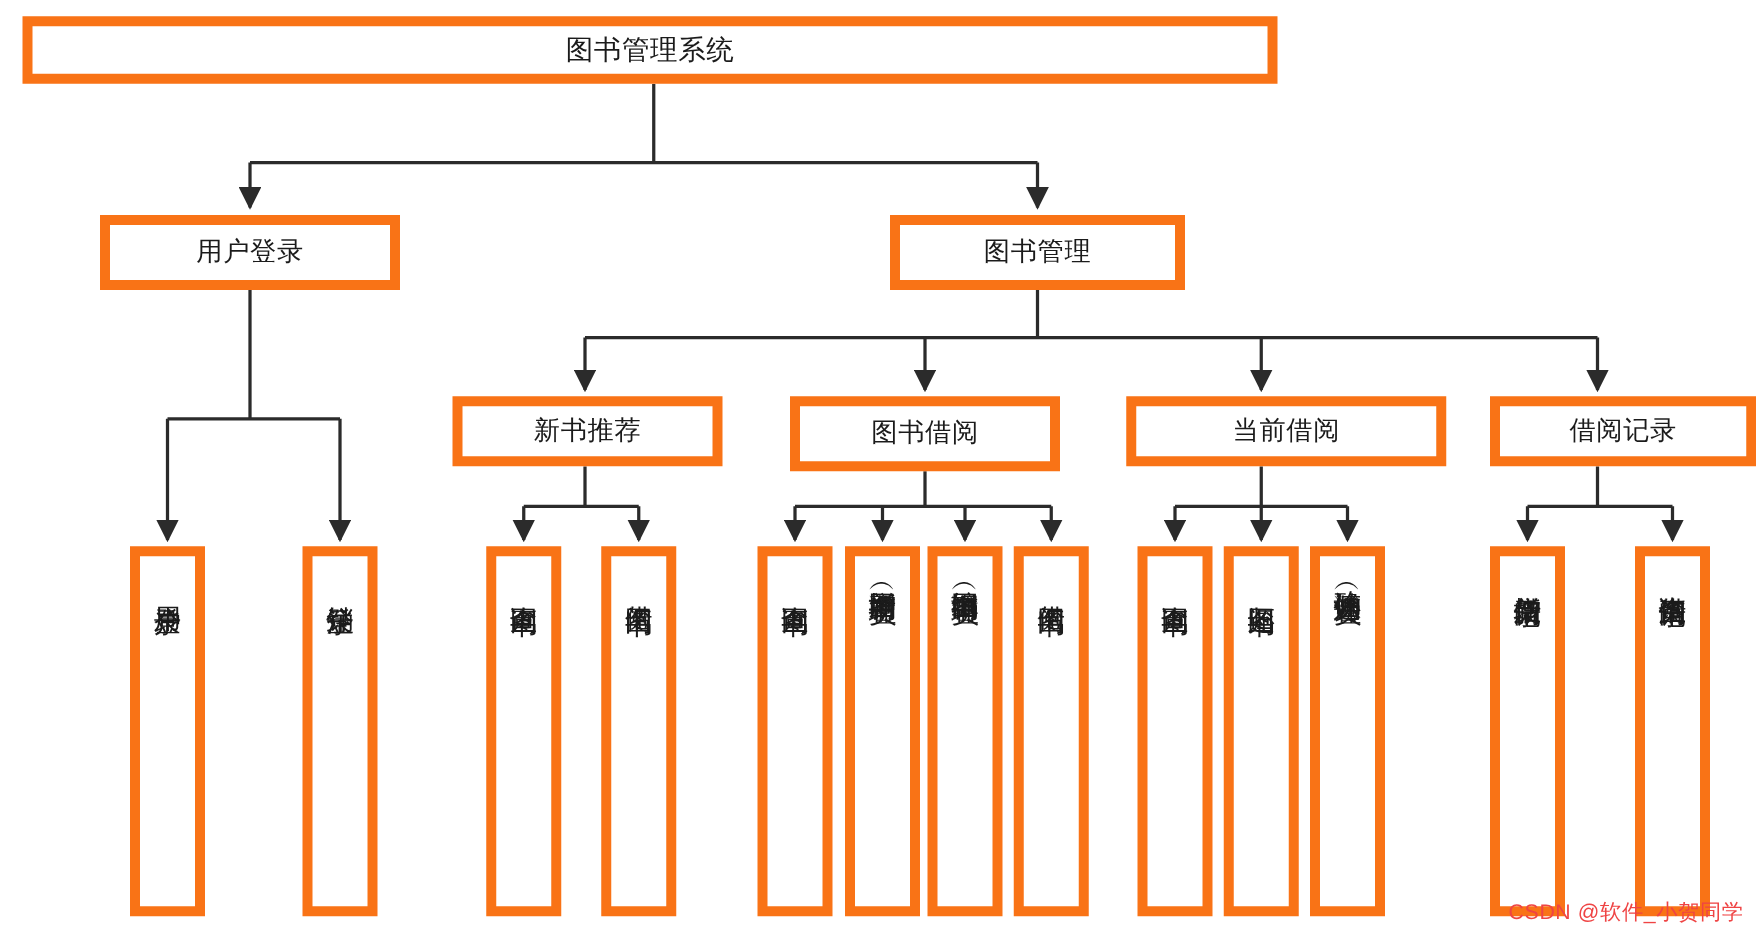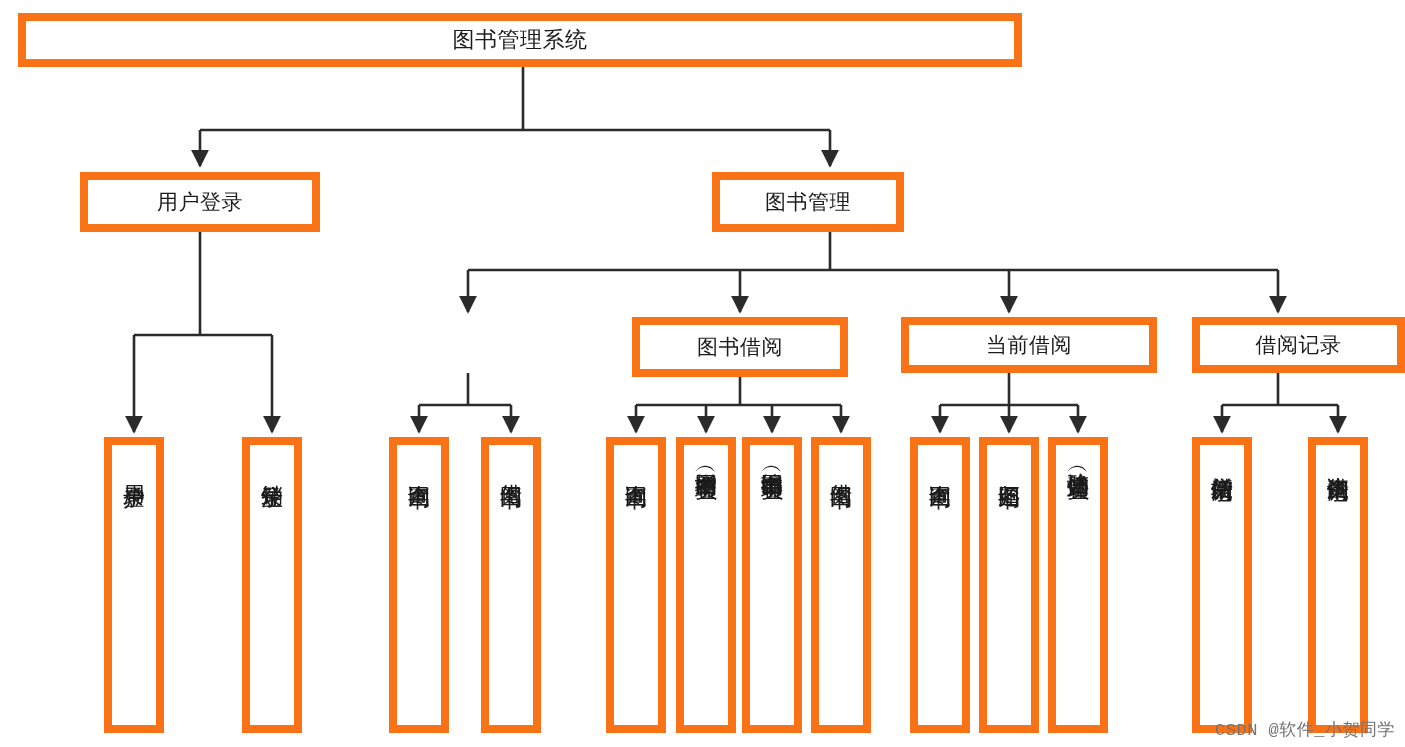--- a/index.html
+++ b/index.html
@@ -56,24 +56,24 @@
     text-orientation: upright;
     font-size: 22px;
     line-height: 1.28;
     letter-spacing: 1px;
   }
   .watermark {
     position: absolute;
     right: 10px;
     bottom: 6px;
     font-size: 17px;
-    color: #737373;
+    color: #ef4444;
     letter-spacing: 0.5px;
     white-space: nowrap;
-    font-family: Liberation Mono, monospace;
+    font-family: Liberation Sans, sans-serif;
   }
 </style>
 </head>
 <body>
 
 <div id="canvas">
 
   <svg class="connectors" viewBox="0 0 1405 747" xmlns="http://www.w3.org/2000/svg">
     <defs>
       <marker id="arrow" viewBox="0 0 10 10" refX="9" refY="5" markerWidth="7" markerHeight="7" orient="auto-start-reverse">
@@ -124,24 +124,27 @@
     </g>
   </svg>
 
   <div class="node root horiz" style="left:18px; top:13px; width:1004px; height:54px;">
     <span class="label">图书管理系统</span>
   </div>
 
   <div class="node horiz" style="left:80px; top:172px; width:240px; height:60px;">
     <span class="label">用户登录</span>
   </div>
-  <div class="node horiz" style="left:712px; top:172px; width:192px; height:60px;">
+  <div class="node horiz" style="left:712px; top:172px; width:236px; height:60px;">
     <span class="label">图书管理</span>
   </div>
 
+  <div class="node horiz" style="left:362px; top:317px; width:216px; height:56px;">
+    <span class="label">新书推荐</span>
+  </div>
   <div class="node horiz" style="left:632px; top:317px; width:216px; height:60px;">
     <span class="label">图书借阅</span>
   </div>
   <div class="node horiz" style="left:901px; top:317px; width:256px; height:56px;">
     <span class="label">当前借阅</span>
   </div>
   <div class="node horiz" style="left:1192px; top:317px; width:213px; height:56px;">
     <span class="label">借阅记录</span>
   </div>
 

